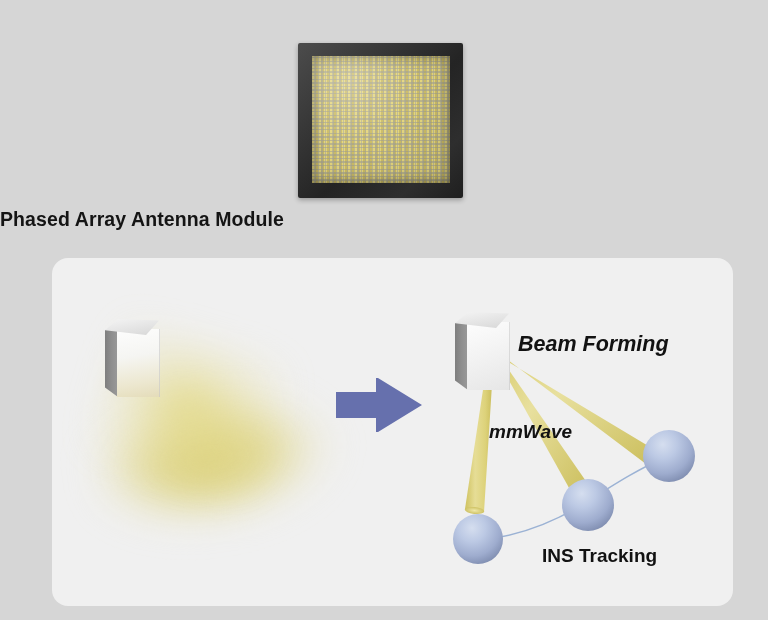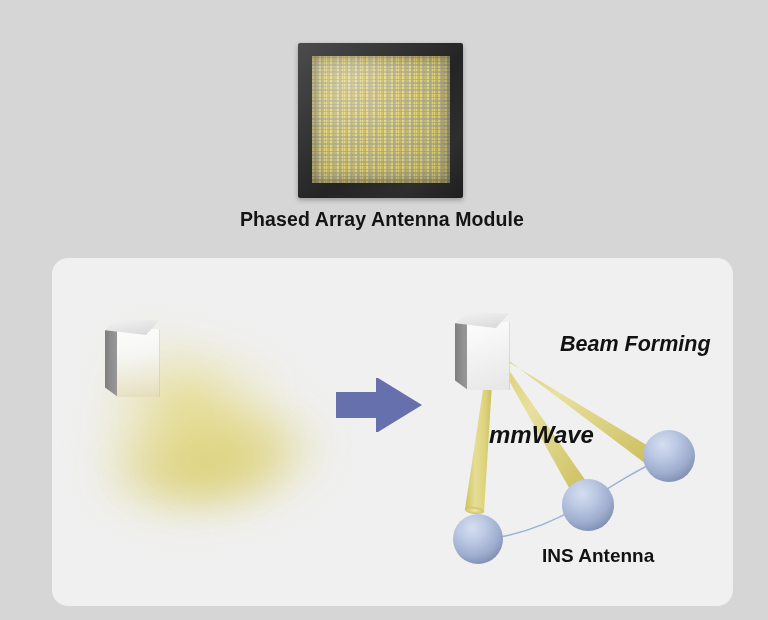--- a/index.html
+++ b/index.html
@@ -31,21 +31,21 @@
       repeating-linear-gradient(90deg, #e3d477 0px, #e3d477 3.0px, #c9b95e 3.0px, #c9b95e 6.0px),
       repeating-linear-gradient(0deg, rgba(255,245,190,.45) 0px, rgba(255,245,190,.45) 3.0px, rgba(120,110,60,.20) 3.0px, rgba(120,110,60,.20) 6.0px);
     box-shadow:inset 0 0 14px rgba(0,0,0,.45);
   }
   #module-array-sheen{
     position:absolute; inset:0;
     background:radial-gradient(ellipse at 28% 20%, rgba(255,255,255,.30) 0%, rgba(255,255,255,.06) 45%, rgba(0,0,0,.10) 100%);
     pointer-events:none;
   }
   #module-caption{
-    position:absolute; left:0; top:208px; width:764px; text-align:center;
+    position:absolute; left:0; top:208px; width:764px; text-align:left;
     font-size:19.5px; font-weight:bold; color:#141414; letter-spacing:.1px;
   }
 
   
   #panel{
     position:absolute; left:52px; top:258px; width:681px; height:348px;
     background:#f0f0f0; border-radius:16px;
   }
 
   
@@ -88,22 +88,22 @@
     background:linear-gradient(160deg,#fdfdfd 0%,#f3f3f3 45%,#e6e6e6 100%);
     border-right:1px solid rgba(190,190,190,.5);
   }
   #ant-left{left:105px;top:319px;}
   #ant-left .front{background:linear-gradient(170deg,#fdfdfd 0%,#f5f5f2 40%,#ece7cf 78%,#e4dcb9 100%);}
   #ant-right{left:455px;top:312px;}
 
   
   .lbl{position:absolute;color:#121212;font-weight:bold;}
   #lbl-conventional{left:176px;top:318px;font-size:21px;line-height:25px;}
-  #lbl-beamforming{left:518px;top:332px;font-size:21.5px;font-style:italic;margin-left:42px;}
-  #lbl-mmwave{left:489px;top:421px;font-size:24px;font-style:italic;}
+  #lbl-beamforming{left:518px;top:332px;font-size:21.5px;font-style:italic;}
+  #lbl-mmwave{left:489px;top:421px;font-size:19px;font-style:italic;}
   #lbl-ins{left:542px;top:545px;font-size:19px;}
 
   svg.layer{position:absolute;left:0;top:0;width:768px;height:620px;pointer-events:none;}
 </style>
 </head>
 <body>
 
 <div id="stage">
 
   <div id="module-wrap">
@@ -187,15 +187,15 @@
   <div id="ant-right" class="antbox">
     <div class="side"></div>
     <div class="front"></div>
     <div class="top"></div>
   </div>
 
   <div id="lbl-conventional" class="lbl">
   </div>
   <div id="lbl-beamforming" class="lbl">Beam Forming</div>
   <div id="lbl-mmwave" class="lbl">mmWave</div>
-  <div id="lbl-ins" class="lbl">INS Antenna</div>
+  <div id="lbl-ins" class="lbl">INS Tracking</div>
 
 </div>
 
 </body></html>

